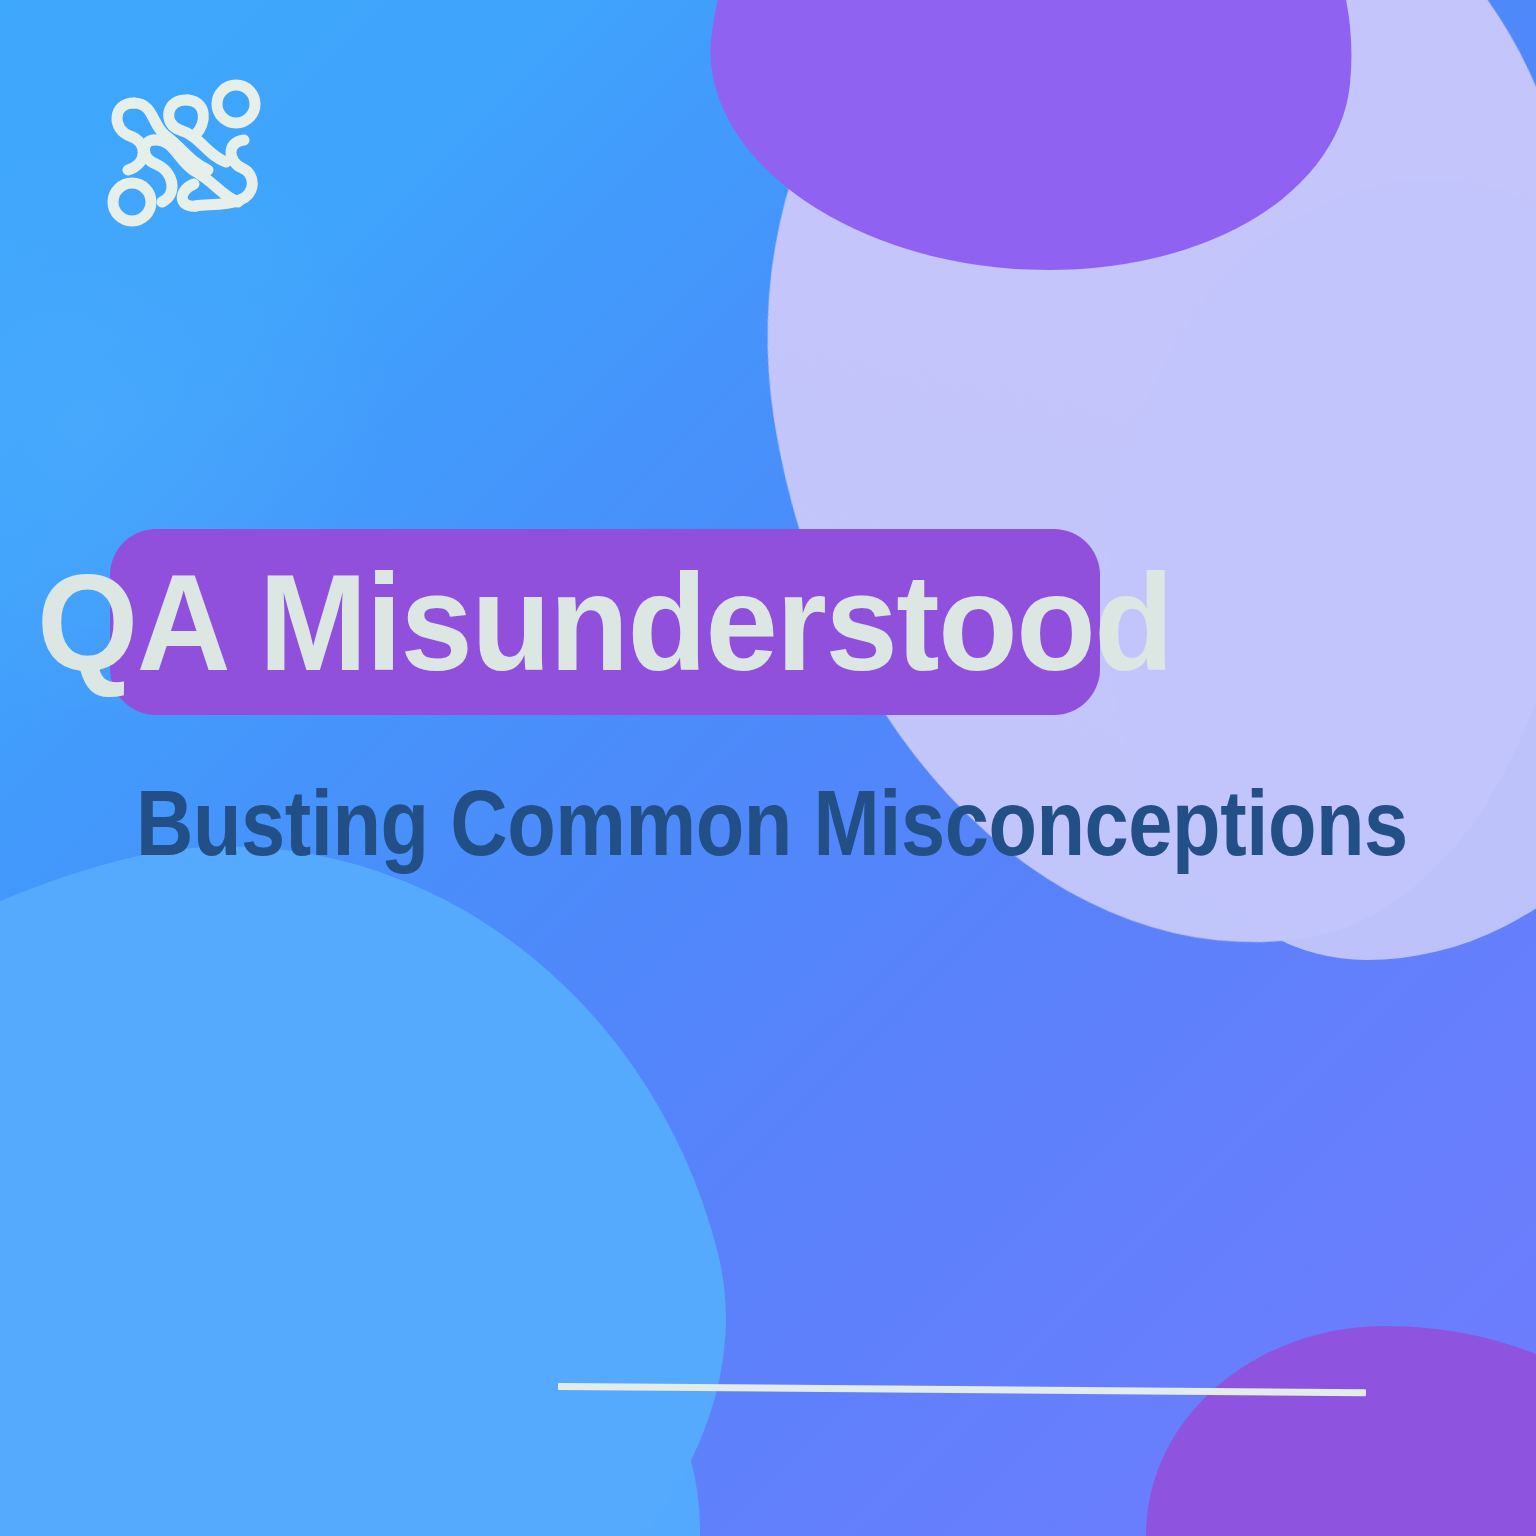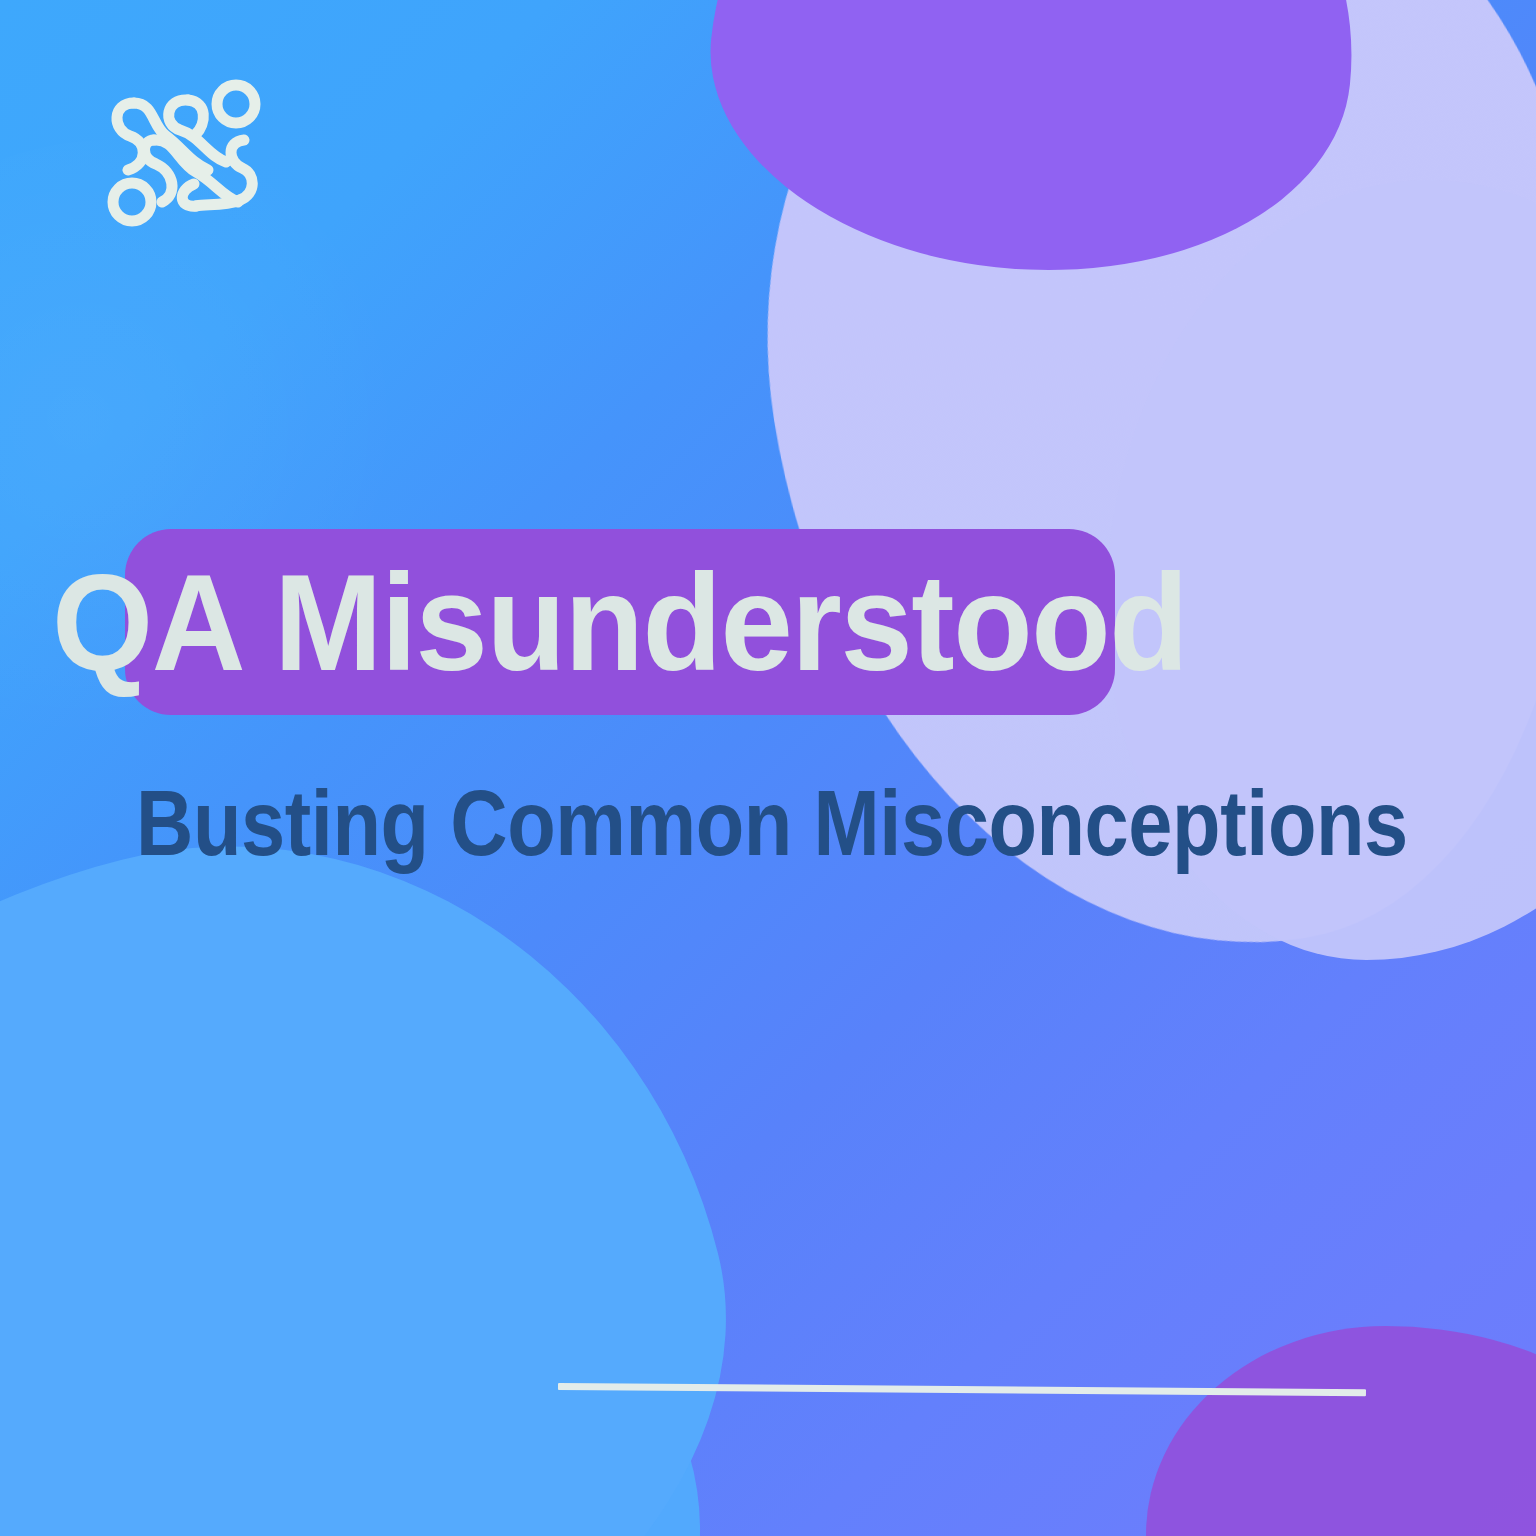--- a/index.html
+++ b/index.html
@@ -97,21 +97,21 @@
     position: absolute;
     left: 104px;
     top: 78px;
     width: 160px;
     height: 150px;
   }
 
   
   #title-badge {
     position: absolute;
-    left: 125px;
+    left: 110px;
     top: 529px;
     width: 990px;
     height: 186px;
     background: #9150DC;
     border-radius: 46px;
     display: flex;
     align-items: center;
     justify-content: center;
     box-sizing: border-box;
     padding: 0 52px;

